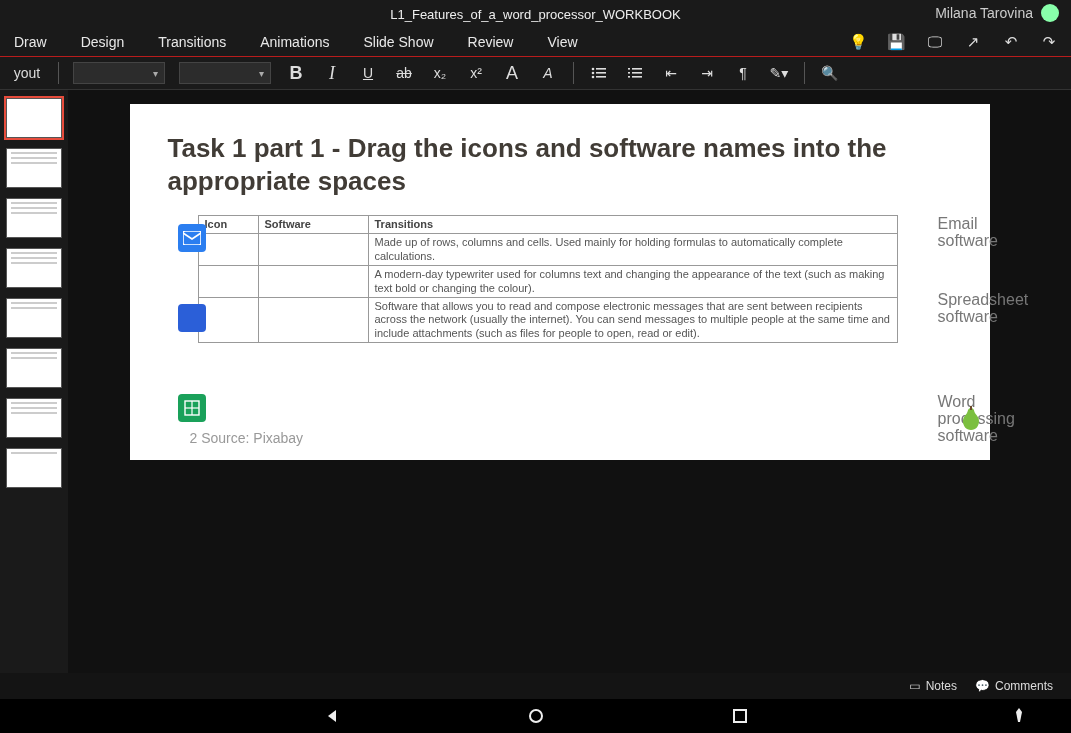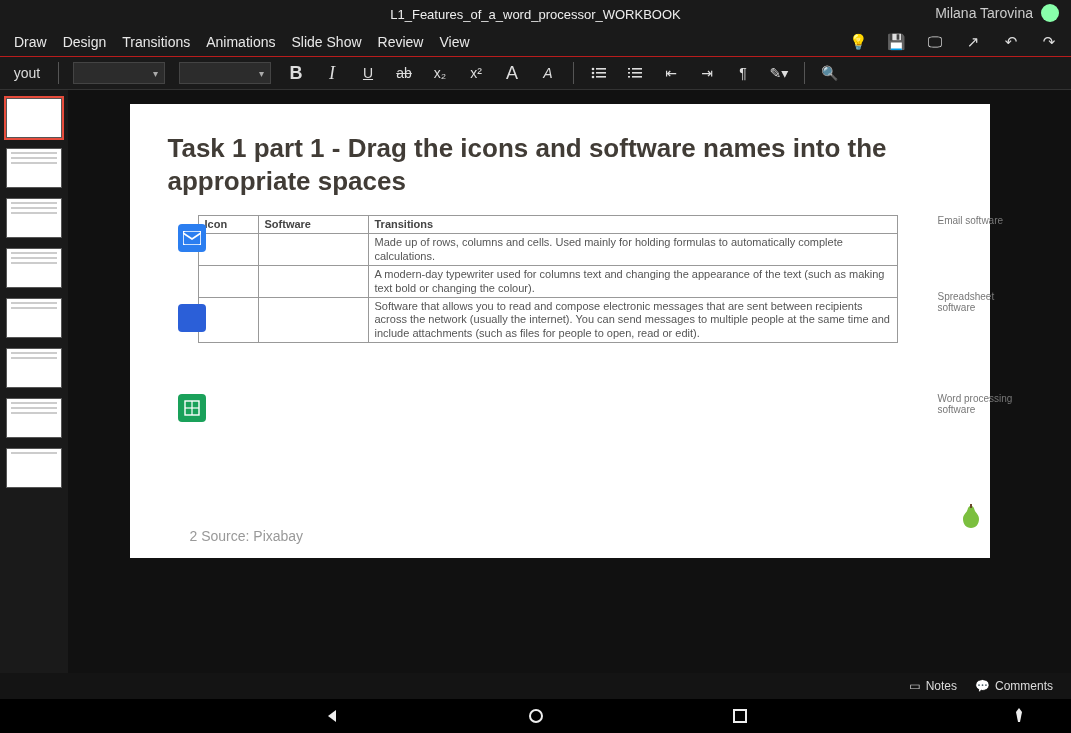--- a/index.html
+++ b/index.html
@@ -1,44 +1,44 @@
 <!DOCTYPE html>
 <html><head>
 <meta charset="utf-8">
 <style>
   *{box-sizing:border-box;margin:0;padding:0;font-family:sans-serif}
   body{background:#1a1a1a;width:1071px;height:733px;overflow:hidden;position:relative;color:#ddd}
   .titlebar{height:28px;display:flex;align-items:center;justify-content:center;font-size:13px;color:#eee;position:relative}
   .user-area{position:absolute;right:12px;top:4px;display:flex;align-items:center;gap:8px;font-size:14px;color:#ccc}
   .avatar{width:18px;height:18px;border-radius:50%;background:#8fa}
-  .menubar{height:28px;display:flex;align-items:center;gap:16px;padding:0 14px;font-size:14px;color:#e8e8e8;position:relative}
+  .menubar{height:28px;display:flex;align-items:center;gap:34px;padding:0 14px;font-size:14px;color:#e8e8e8;position:relative}
   .menubar .right-icons{position:absolute;right:12px;display:flex;gap:18px;align-items:center}
   .ico{display:inline-flex;width:20px;height:20px;align-items:center;justify-content:center;color:#ddd;font-size:15px}
   .toolbar{height:34px;display:flex;align-items:center;gap:14px;padding:0 10px;font-size:14px;color:#ddd;border-top:1px solid #b91c1c;border-bottom:1px solid #333}
   .toolbar .sel{width:92px;height:22px;background:#2c2c2c;border:1px solid #444;display:flex;align-items:center;justify-content:flex-end;padding:0 6px;font-size:10px;color:#aaa}
   .tb-btn{min-width:22px;height:22px;display:flex;align-items:center;justify-content:center;cursor:pointer}
   .sep{width:1px;height:22px;background:#555}
   .workarea{position:absolute;top:90px;left:0;right:0;bottom:60px;display:flex}
   .thumbs{width:68px;background:#1a1a1a;padding:8px 6px;overflow:hidden;display:flex;flex-direction:column;gap:10px}
   .thumb{width:56px;height:40px;background:#fff;border:1px solid #555;position:relative}
   .thumb.sel{outline:2px solid #e74c3c}
   .thumb .ln{height:2px;background:#ccc;margin:3px 4px}
   .slide-area{flex:1;background:#111;display:flex;align-items:flex-start;justify-content:center;padding:14px 40px 0 20px}
-  .slide{width:860px;height:454px;background:#fff;color:#444;padding:28px 33px 20px 38px;position:relative}
+  .slide{width:860px;height:356px;background:#fff;color:#444;padding:28px 33px 20px 38px;position:relative}
   .slide h1{font-size:26px;font-weight:700;color:#413c36;line-height:1.25;margin-bottom:18px}
   table.task{border-collapse:collapse;width:700px;margin-left:30px}
   table.task th,table.task td{border:1px solid #999;padding:2px 6px;font-size:11px;color:#555;vertical-align:top;text-align:left;line-height:1.22}
   table.task th{font-weight:700;color:#444}
   .col-icon{width:60px}
   .col-soft{width:110px}
   .drag-icon{width:28px;height:28px;border-radius:4px;display:flex;align-items:center;justify-content:center;color:#fff;font-size:15px;position:absolute}
   .di-mail{background:#2b7ef0;left:48px;top:120px}
   .di-word{background:#2b5fd8;left:48px;top:200px}
   .di-sheet{background:#1aa15a;left:48px;top:290px}
-  .drag-label{position:absolute;font-size:10px;color:#777;width:78px;line-height:1.05}
+  .drag-label{position:absolute;font-size:16px;color:#777;width:78px;line-height:1.05}
   .dl1{right:-26px;top:112px}
   .dl2{right:-26px;top:188px}
   .dl3{right:-26px;top:290px}
   .pear{position:absolute;right:8px;bottom:30px;width:22px;height:24px}
   .src{position:absolute;left:60px;bottom:14px;font-size:14px;color:#999}
   .statusbar{position:absolute;bottom:34px;left:0;right:0;height:26px;display:flex;align-items:center;justify-content:flex-end;gap:18px;padding:0 18px;font-size:12px;color:#ddd;background:#141414}
   .status-btn{display:flex;align-items:center;gap:5px;cursor:pointer}
   .navbar{position:absolute;bottom:0;left:0;right:0;height:34px;background:#000;display:flex;align-items:center;justify-content:center;gap:180px}
   .nav-btn{width:24px;height:24px;color:#eee;display:flex;align-items:center;justify-content:center}
 </style>

